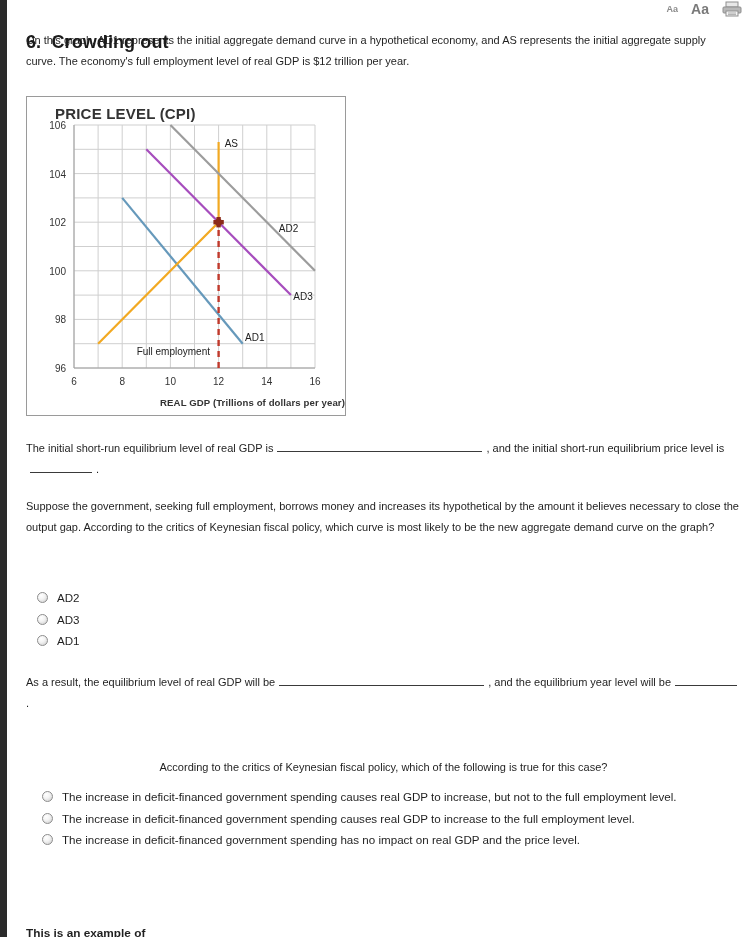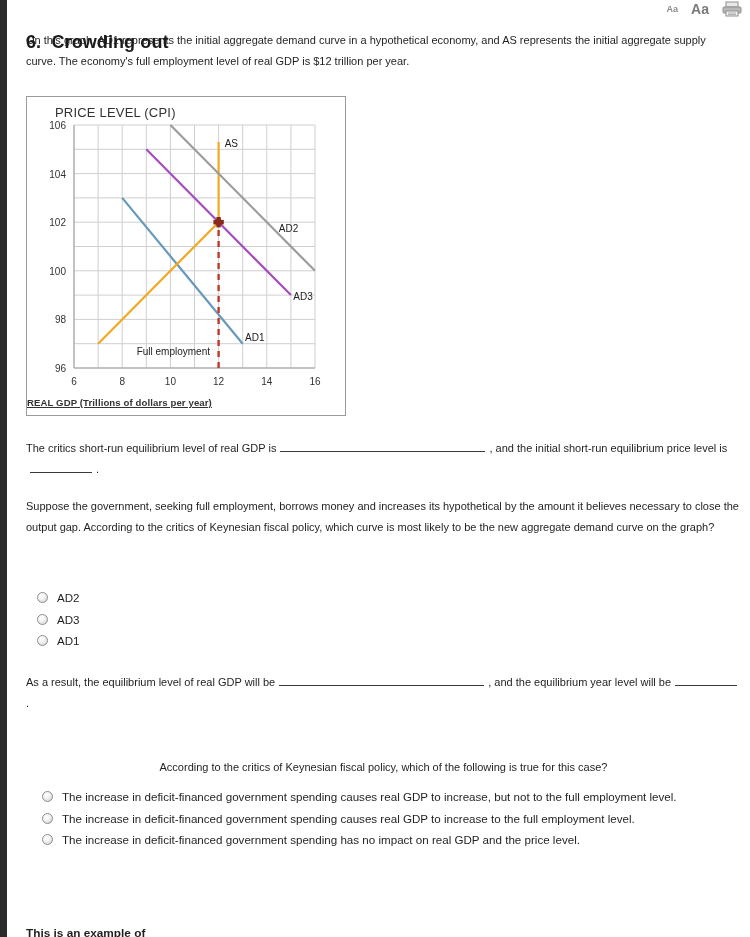--- a/index.html
+++ b/index.html
@@ -100,36 +100,35 @@
   .chart-frame {
     position: absolute;
     left: 26px; top: 96px;
     width: 320px; height: 320px;
     border: 1px solid #9a9a9a;
     background: #fff;
   }
   .chart-ylabel {
     position: absolute;
     left: 28px; top: 8px;
-    font-size: 13px;
-    font-weight: normal;
+    font-size: 15px;
+    font-weight: bold;
     color: #333;
     letter-spacing: .2px;
     white-space: pre;
   }
   .chart-xlabel {
     position: absolute;
     left: 0; right: 0;
     bottom: 7px;
-    text-align: left;
+    text-align: right;
     font-size: 9.6px;
     font-weight: bold;
     color: #333;
     letter-spacing: .1px;
-    text-decoration: underline;
   }
   .plot-svg { position: absolute; left: 0; top: 0; }
 </style>
 </head>
 <body>
 
 <div id="page">
 
   <div class="left-rail"></div>
 
@@ -207,21 +206,21 @@
           <text x="109.66" y="257.63500000000005" text-anchor="start" font-family="&quot;Liberation Sans&quot;, sans-serif" font-size="10" fill="#222">Full employment</text>
           <g>
             <rect x="189.4" y="120.00000000000001" width="4.4" height="10.4" fill="#8b2a1a"></rect>
             <rect x="186.4" y="123.00000000000001" width="10.4" height="4.4" fill="#8b2a1a"></rect>
             <circle cx="191.6" cy="125.20000000000002" r="3.4" fill="#8b2a1a"></circle>
           </g>
         </svg>
     </div>
 
     <div class="para" id="fill1" style="top:438px; width:715px;">
-      <span>The critics short-run equilibrium level of real GDP is</span><span class="fill-blank blank-long"></span><span>, and the initial short-run equilibrium price level is</span><span class="fill-blank blank-short"></span><span>.</span>
+      <span>The initial short-run equilibrium level of real GDP is</span><span class="fill-blank blank-long"></span><span>, and the initial short-run equilibrium price level is</span><span class="fill-blank blank-short"></span><span>.</span>
     </div>
 
     <div class="para" style="top:496px; width:715px;">Suppose the government, seeking full employment, borrows money and increases its hypothetical by the amount it believes necessary to close the output gap. According to the critics of Keynesian fiscal policy, which curve is most likely to be the new aggregate demand curve on the graph?</div>
 
     <div class="choice-list" id="choices2" style="top:588px; left:37px;">
         <div class="choice">
           <span class="radio"></span>
           <span class="choice-label">AD2</span>
         </div>
         <div class="choice">

